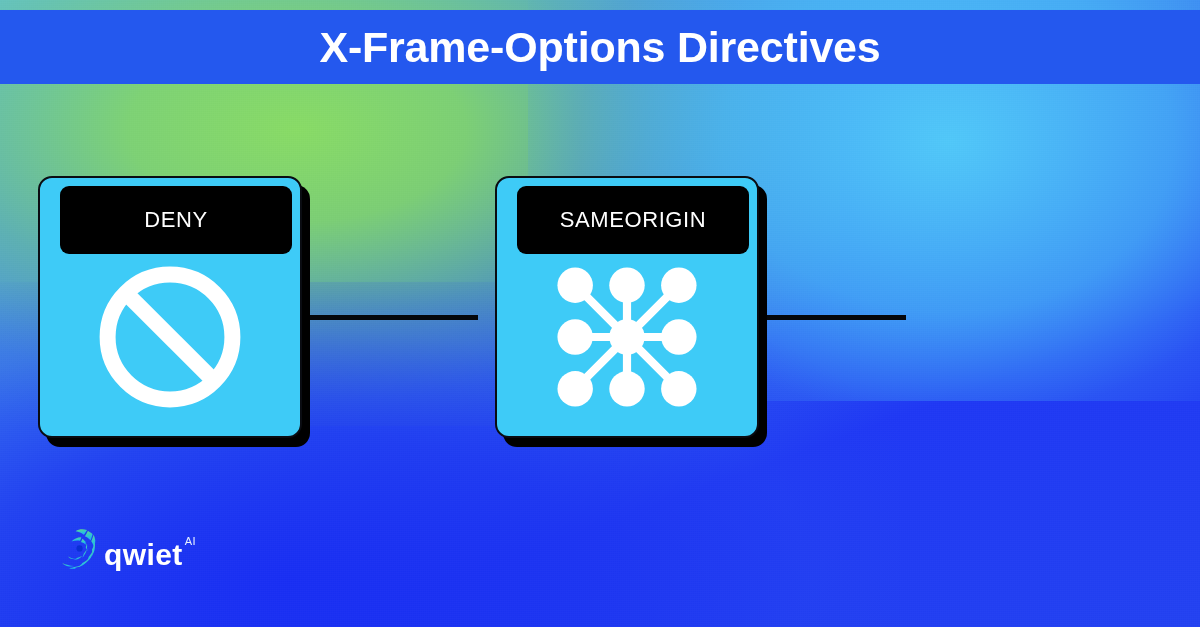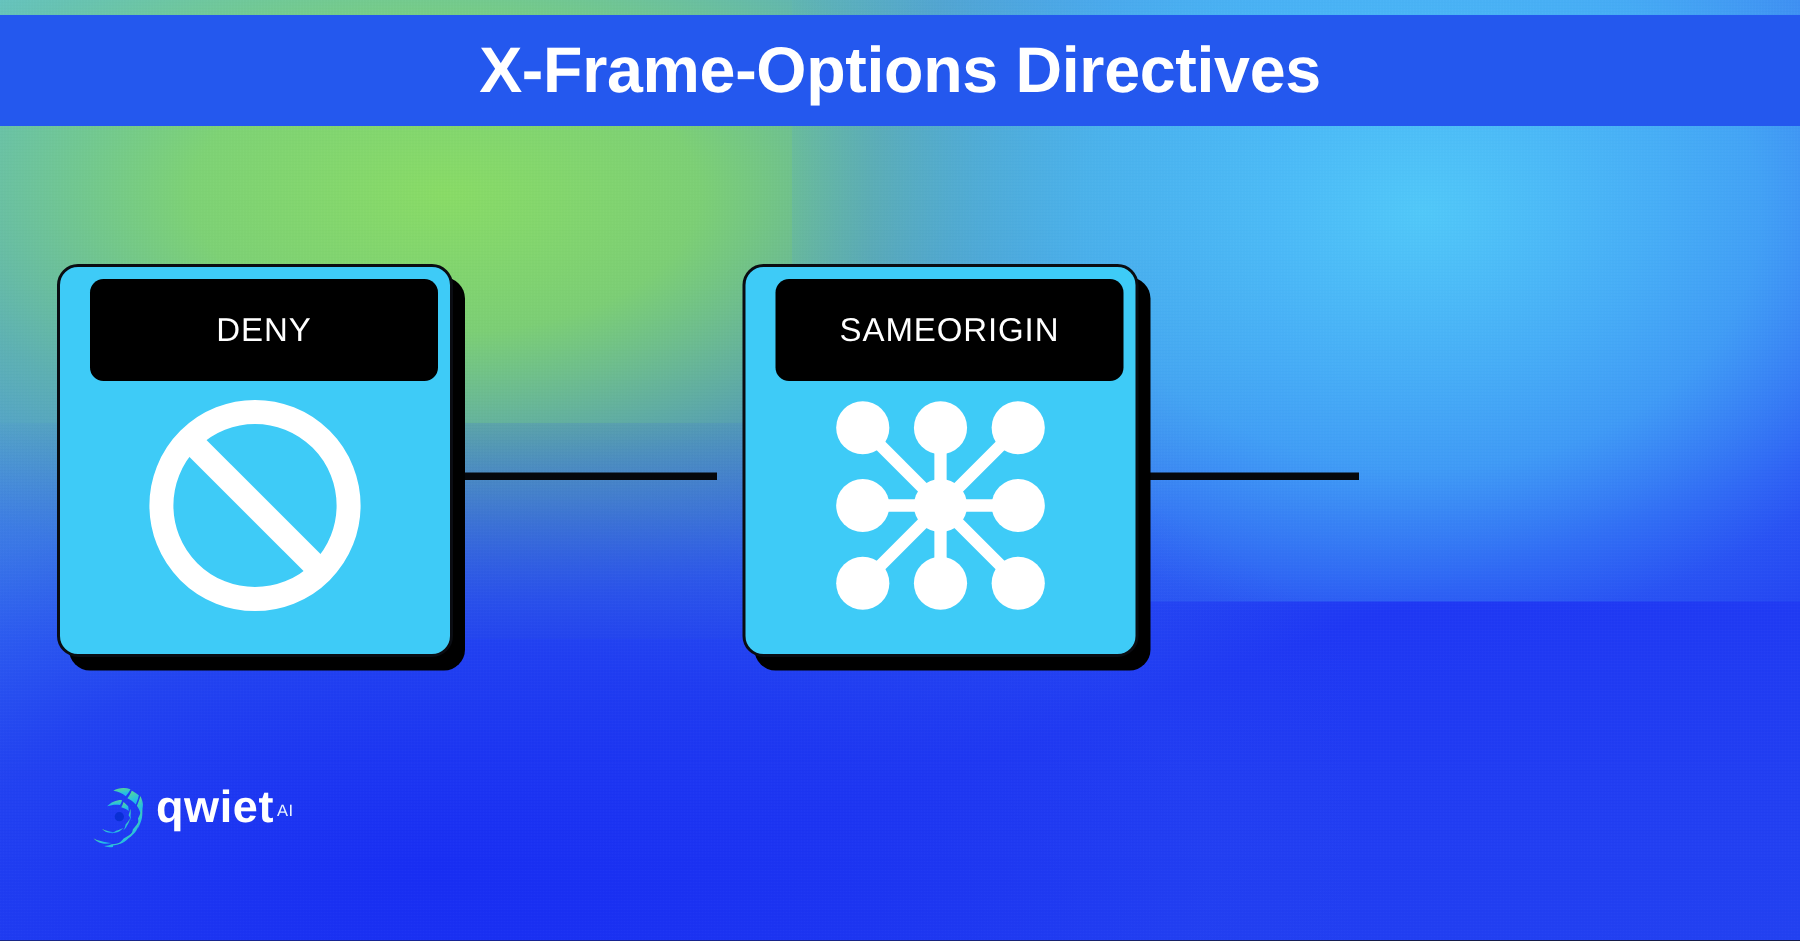--- a/index.html
+++ b/index.html
@@ -160,21 +160,21 @@
   .card-1 { left: 38px; }
   .card-2 { left: 470px; margin-left: 25px; }
   .card-3 { left: 898px; }
 
   
   .logo {
     position: absolute;
     left: 62px;
     top: 524px;
     display: flex;
-    align-items: flex-start;
+    align-items: flex-end;
     height: 46px;
   }
   .logo-mark {
     width: 40px;
     height: 42px;
     flex: none;
   }
   .logo-word {
     color: #ffffff;
     font-size: 30px;

